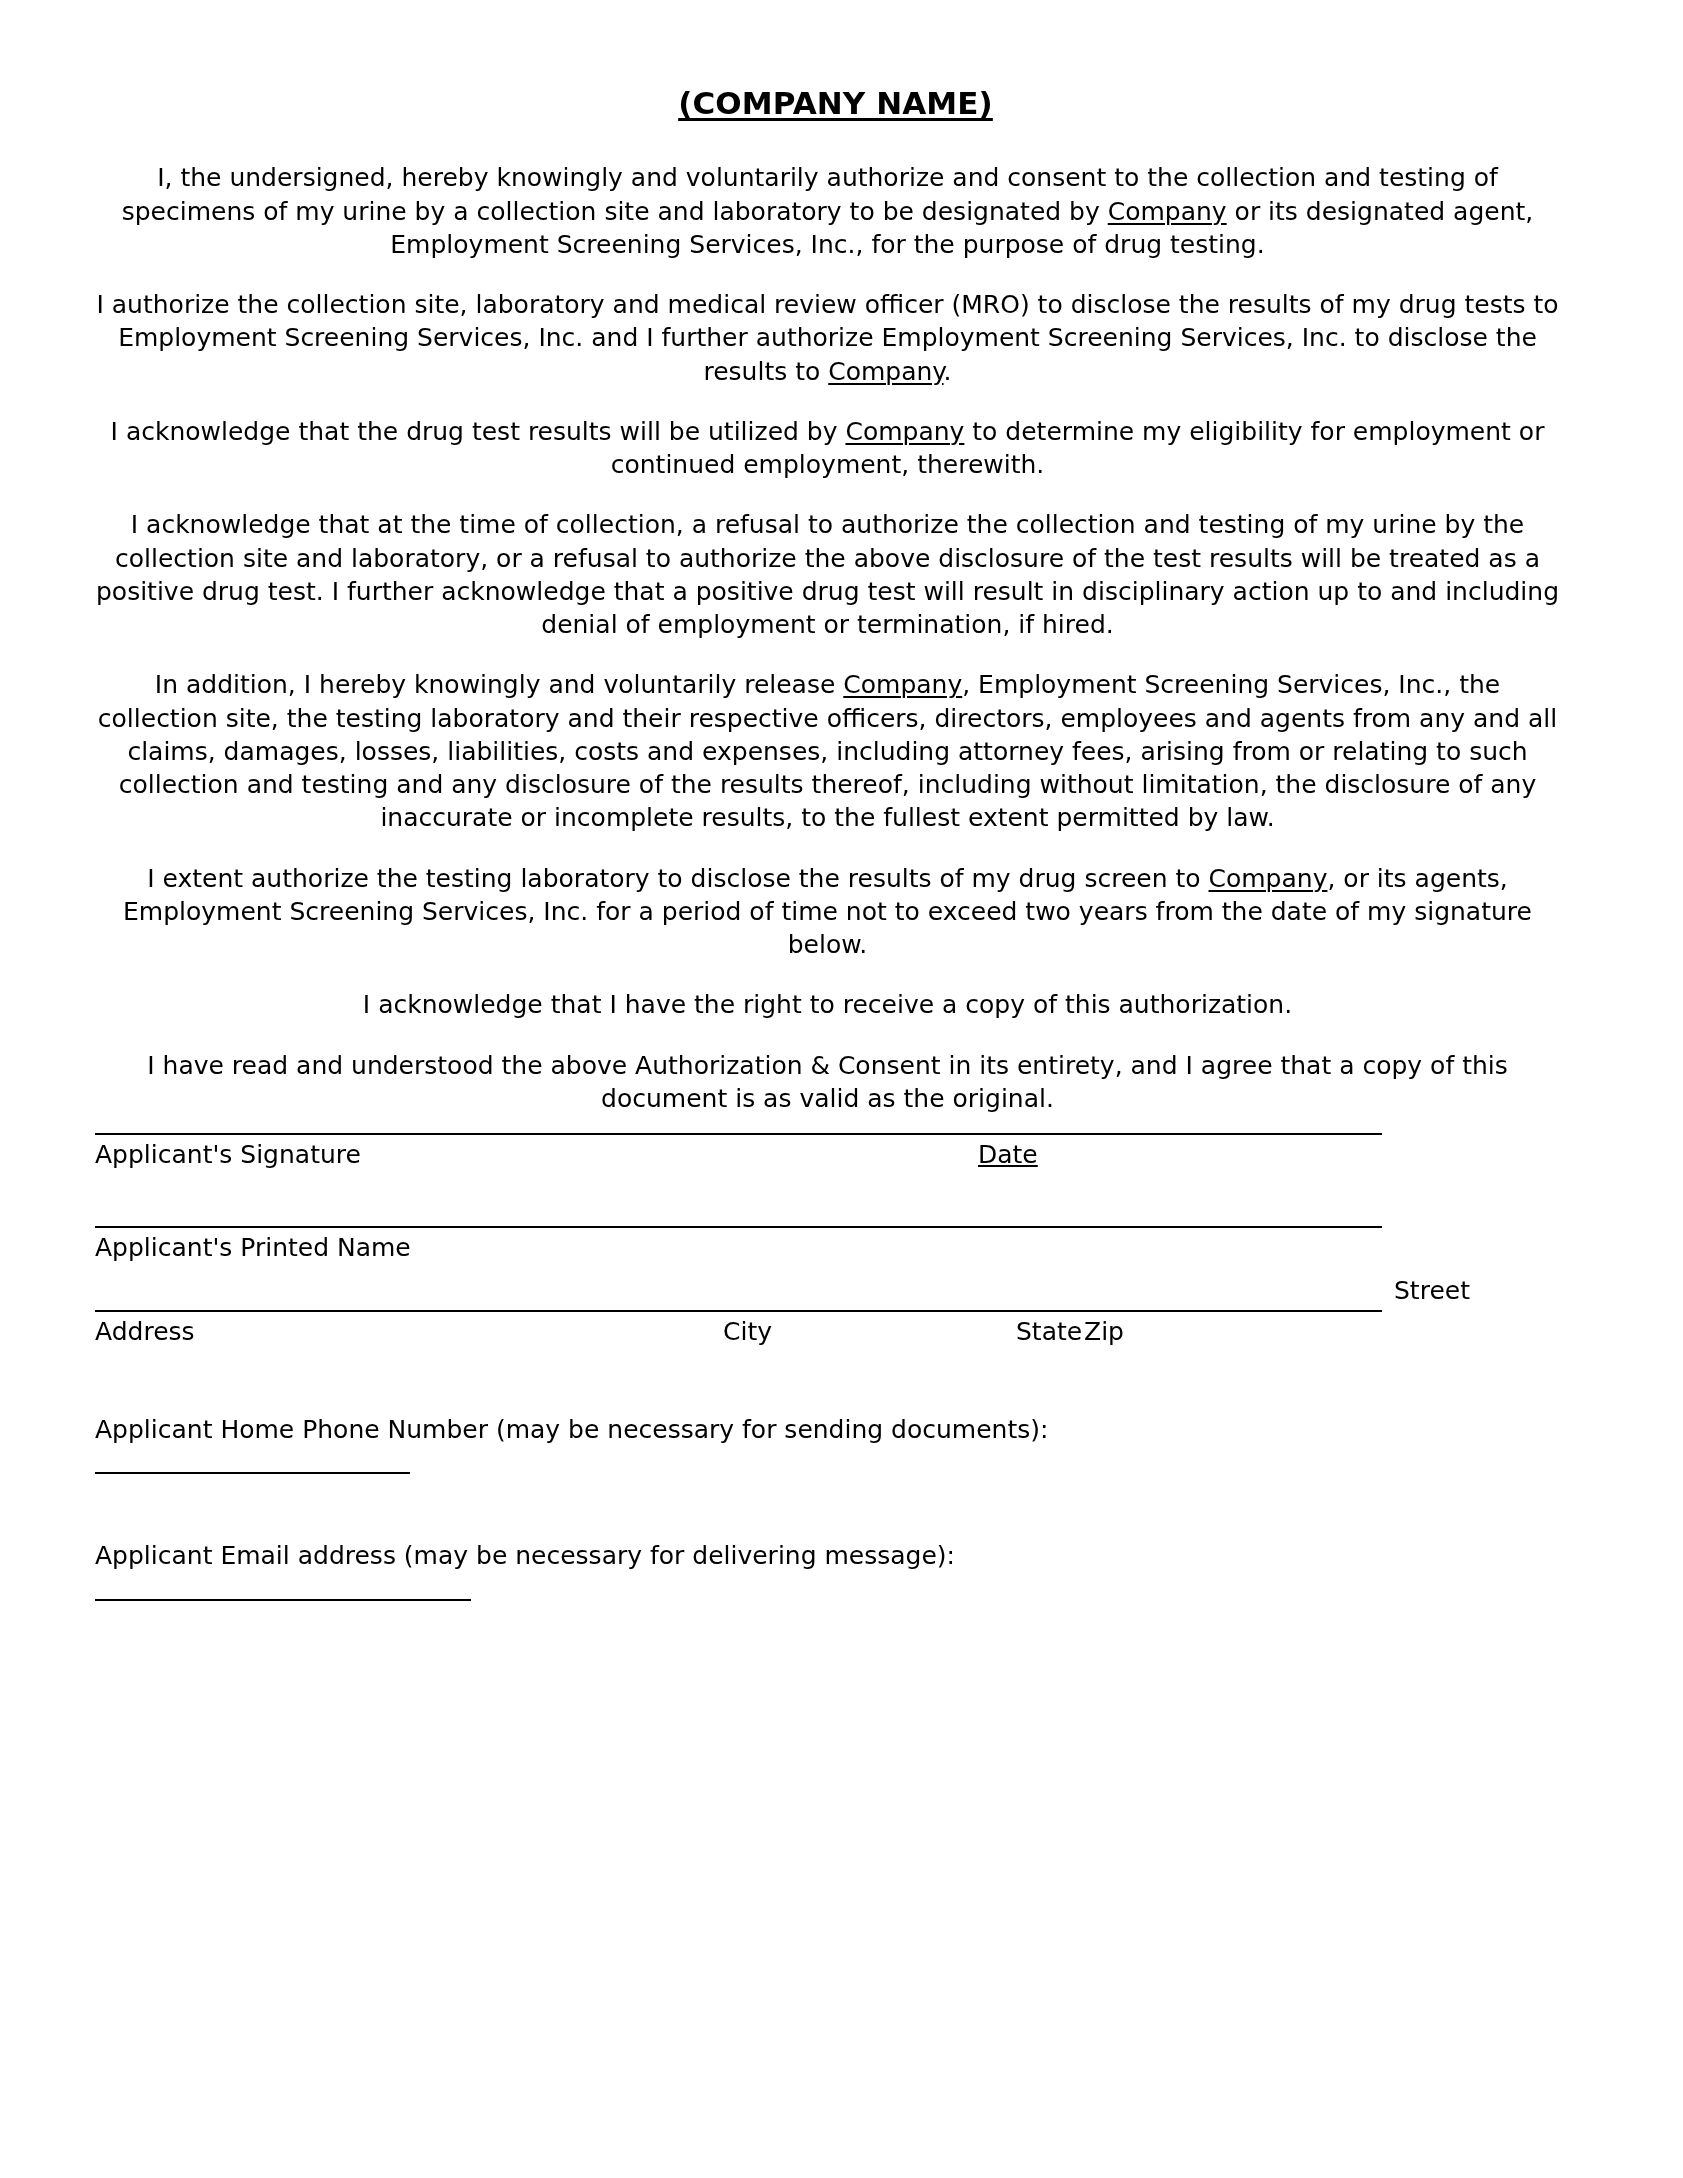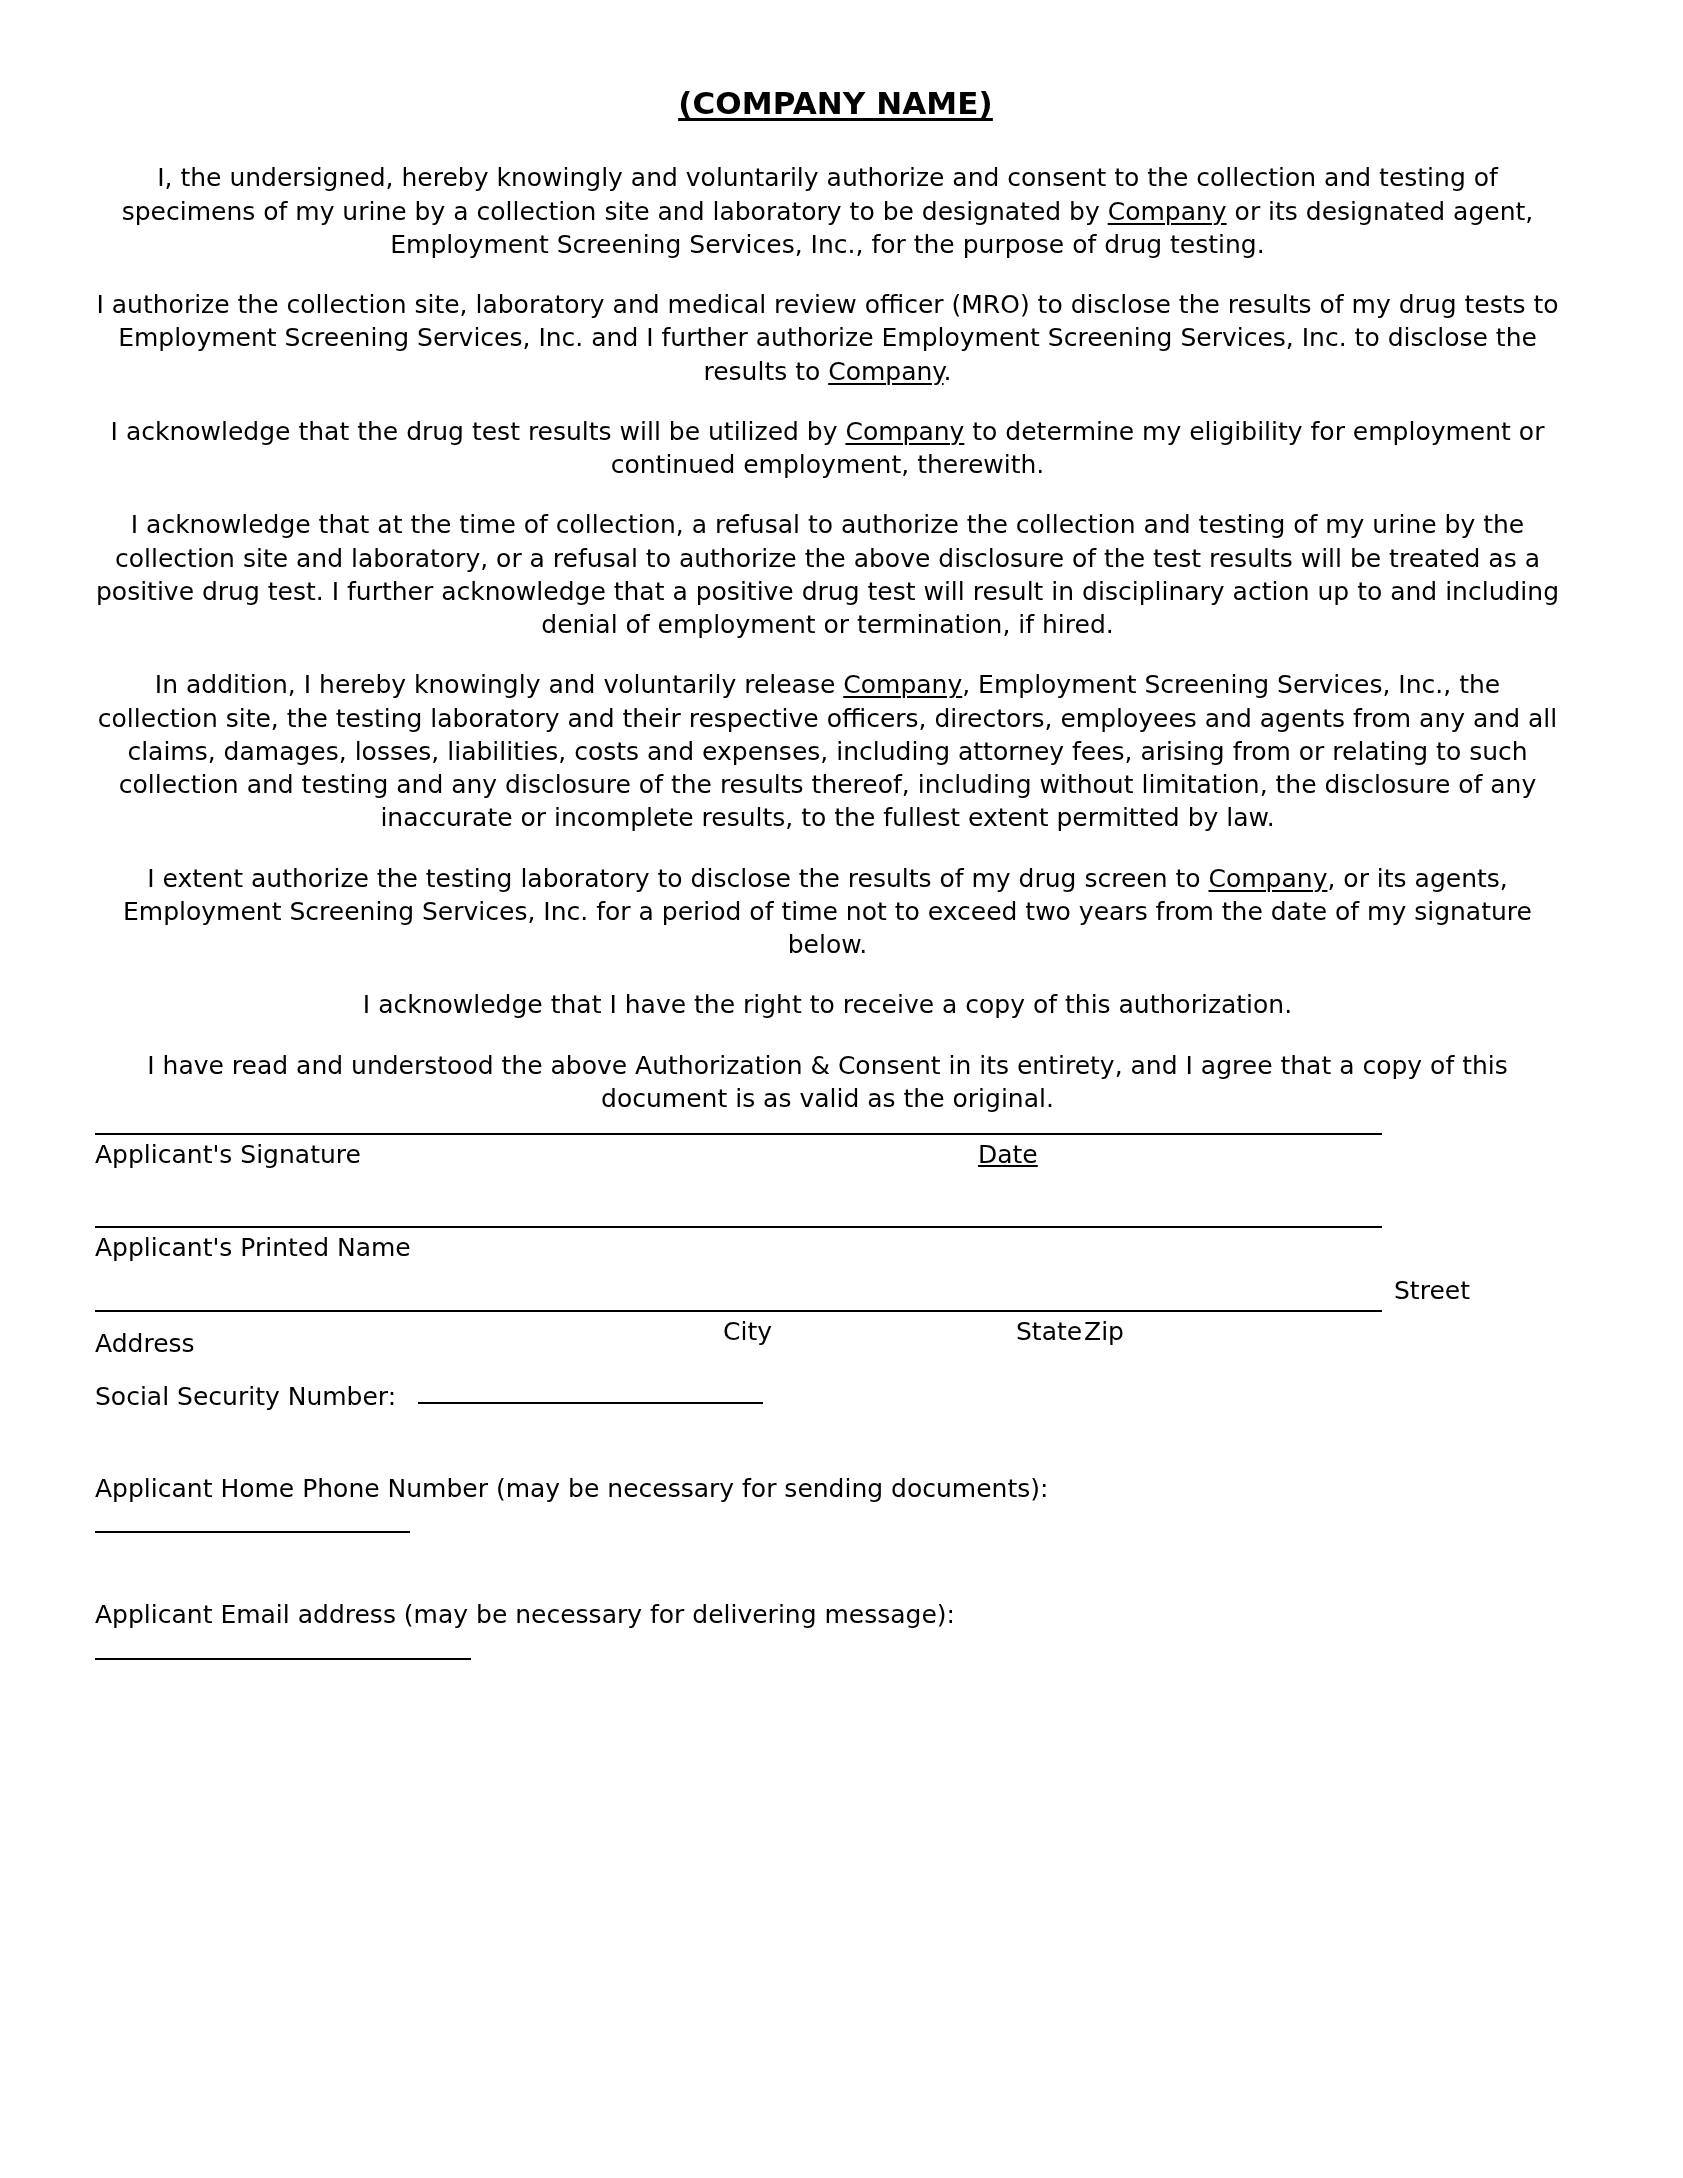--- a/index.html
+++ b/index.html
@@ -162,31 +162,27 @@
         <span style="left:0;">Applicant's Printed Name</span>
       </div>
     </div>
 
     <div class="gap-b"></div>
 
     <div class="field-row">
       <div class="rule w-address"></div>
       <span class="street-tag">Street</span>
       <div class="labels">
-        <span style="left:0;margin-top:12px;">Address</span>
+        <span style="left:0;">Address</span>
         <span style="left:628px;">City</span>
         <span style="left:921px;">State</span>
         <span style="left:989px;">Zip</span>
       </div>
     </div>
 
-    <div class="ssn-row">
-      <span class="ssn-label">Social Security Number:</span>
-      <span class="ssn-rule"></span>
-    </div>
 
     <div class="contact-block">
       <div>Applicant Home Phone Number (may be necessary for sending documents):</div>
       <div class="short-rule"></div>
     </div>
 
     <div class="contact-gap"></div>
 
     <div class="contact-block" style="margin-top:0;">
       <div>Applicant Email address (may be necessary for delivering message):</div>

